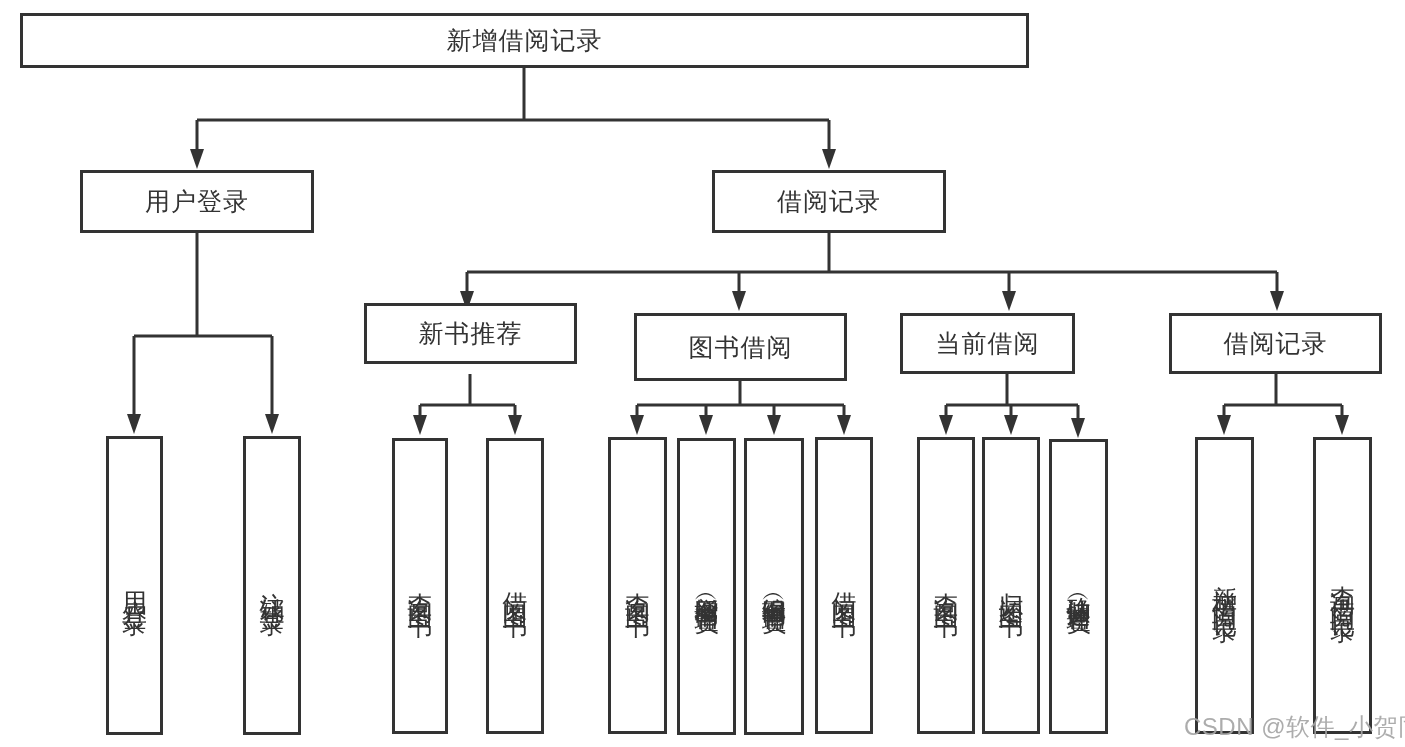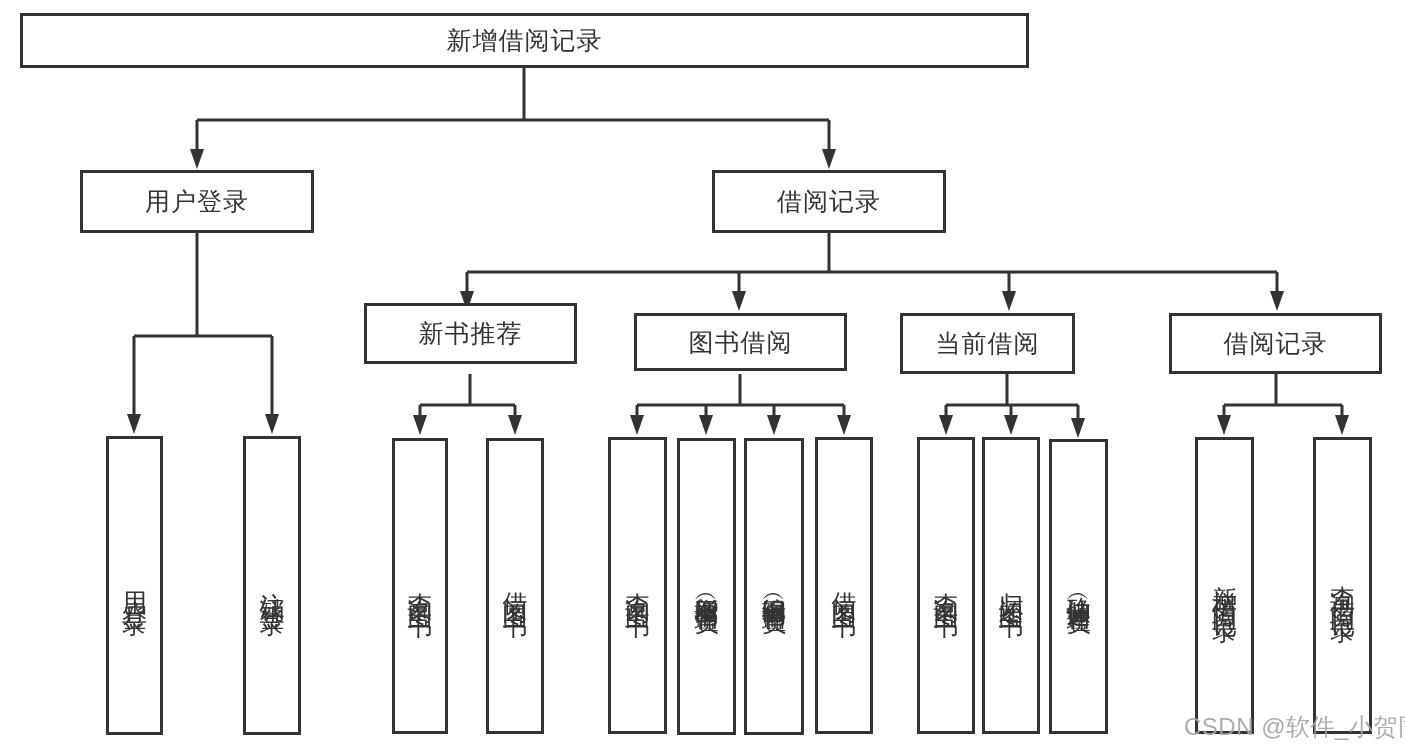--- a/index.html
+++ b/index.html
@@ -68,21 +68,21 @@
   <div class="node" style="left:80px;top:170px;width:234px;height:63px;">
     <span class="hlabel">用户登录</span>
   </div>
   <div class="node" style="left:712px;top:170px;width:234px;height:63px;">
     <span class="hlabel">借阅记录</span>
   </div>
 
   <div class="node" style="left:364px;top:303px;width:213px;height:61px;">
     <span class="hlabel">新书推荐</span>
   </div>
-  <div class="node" style="left:634px;top:313px;width:213px;height:58px;align-items:center;">
+  <div class="node" style="left:634px;top:313px;width:213px;height:68px;align-items:center;">
     <span class="hlabel">图书借阅</span>
   </div>
   <div class="node" style="left:900px;top:313px;width:175px;height:61px;">
     <span class="hlabel">当前借阅</span>
   </div>
   <div class="node" style="left:1169px;top:313px;width:213px;height:61px;font-family:Liberation Serif, serif;">
     <span class="hlabel">借阅记录</span>
   </div>
 
   <div class="node" style="left:106px;top:436px;width:57px;height:299px;">

